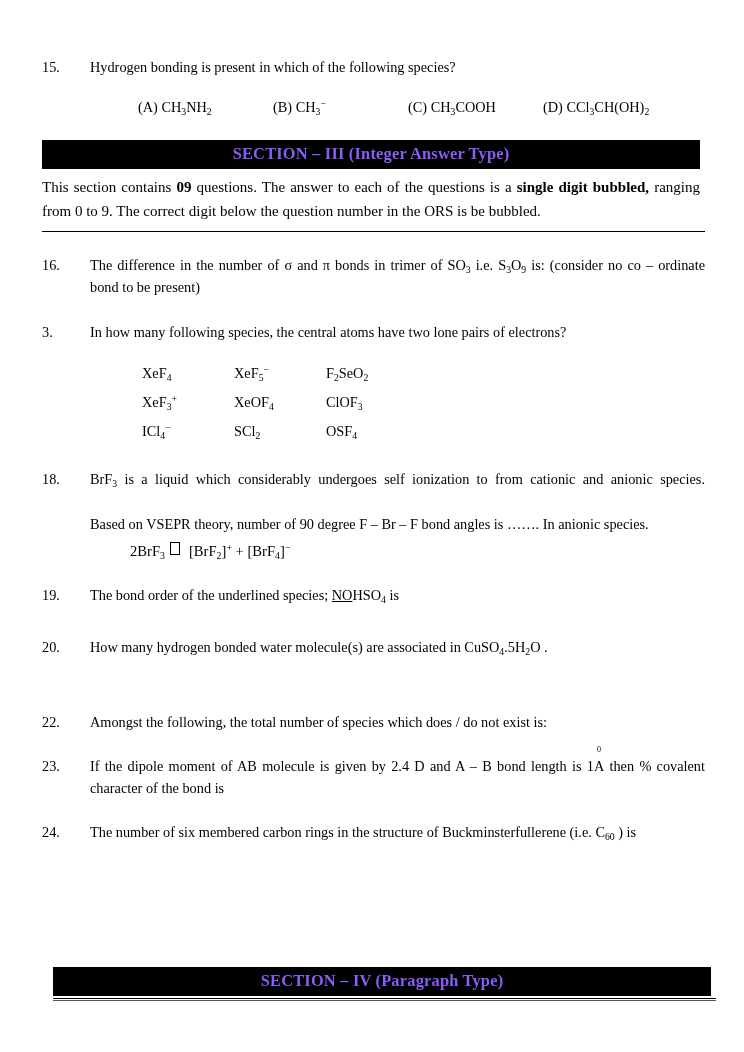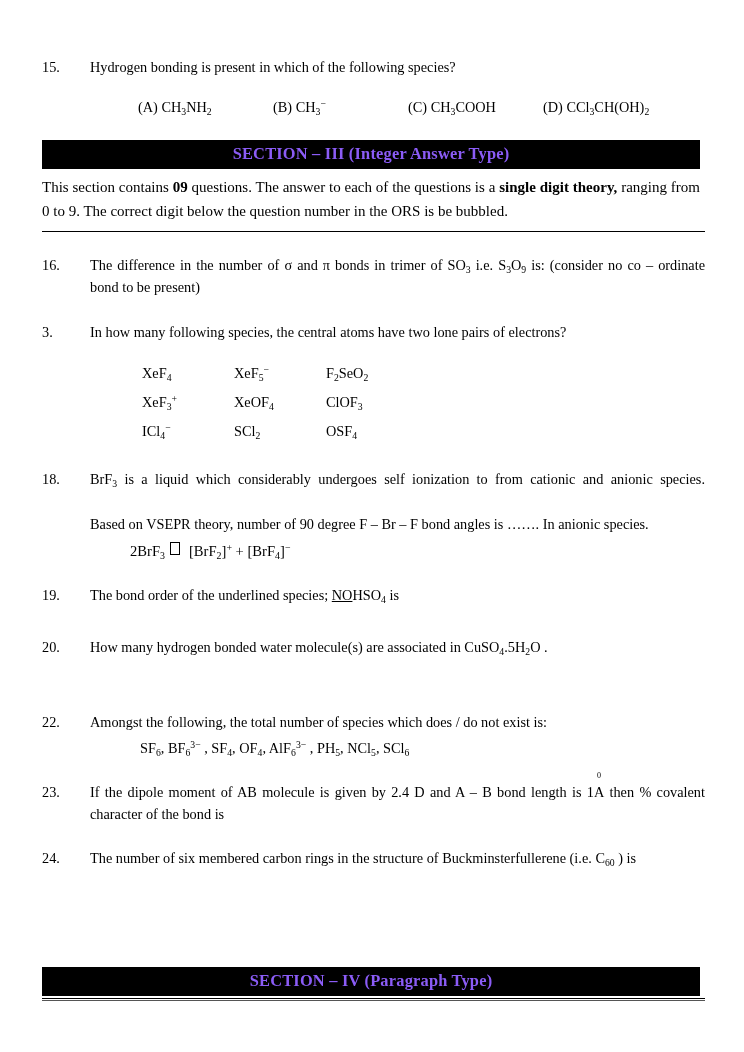--- a/index.html
+++ b/index.html
@@ -191,21 +191,21 @@
           </div>
         </div>
       </div>
     </div>
 
     <div class="spacer-md"></div>
 
     <div>
       <div class="sec-bar">SECTION – III   (Integer Answer Type)</div>
     </div>
-    <div class="instr">This section contains <b>09</b> questions. The answer to each of the questions is a <b>single digit theory,</b> ranging from 0 to 9. The correct digit below the question number in the ORS is be bubbled.</div>
+    <div class="instr">This section contains <b>09</b> questions. The answer to each of the questions is a <b>single digit bubbled,</b> ranging from 0 to 9. The correct digit below the question number in the ORS is be bubbled.</div>
     <div class="instr-rule"></div>
 
     <div class="spacer-md"></div>
 
     <div class="q">
       <div class="q-num">16.</div>
       <div class="q-body just">The difference in the number of σ and π bonds in trimer of SO<sub>3</sub> i.e. S<sub>3</sub>O<sub>9</sub> is: (consider no co – ordinate bond to be present)</div>
     </div>
 
     <div class="spacer-md"></div>
@@ -265,39 +265,38 @@
 
     <div class="spacer-lg"></div>
 
 
     <div class="spacer-md"></div>
 
     <div class="q">
       <div class="q-num">22.</div>
       <div class="q-body">
         <div>Amongst the following, the total number of species which does / do not exist is:</div>
-        <div class="formula-line">SF<sub>6</sub>, BF<sub>6</sub><sup>3−</sup> , SF<sub>4</sub>, OF<sub>4</sub>, AlF<sub>6</sub><sup>3−</sup> , PH<sub>5</sub>, NCl<sub>5</sub>, SCl<sub>6</sub></div>
       </div>
     </div>
 
     <div class="spacer-md"></div>
 
     <div class="q">
       <div class="q-num">23.</div>
       <div class="q-body just">If the dipole moment of AB molecule is given by 2.4 D and A – B bond length is 1<span class="angs"><span class="ring">0</span>A</span> then % covalent character of the bond is</div>
     </div>
 
     <div class="spacer-md"></div>
 
     <div class="q">
       <div class="q-num">24.</div>
       <div class="q-body">The number of six membered carbon rings in the structure of Buckminsterfullerene (i.e.  C<sub>60</sub> ) is</div>
     </div>
 
   </div>
 
-  <div style="position:absolute; left:42px; top:967px; width:663px;">
+  <div style="position:absolute; left:53px; top:967px; width:663px;">
     <div class="sec-bar">SECTION – IV   (Paragraph Type)</div>
     <div class="sec-rule"></div>
     <div class="sec-rule-thin"></div>
   </div>
 
 </div>
 
 </body></html>

